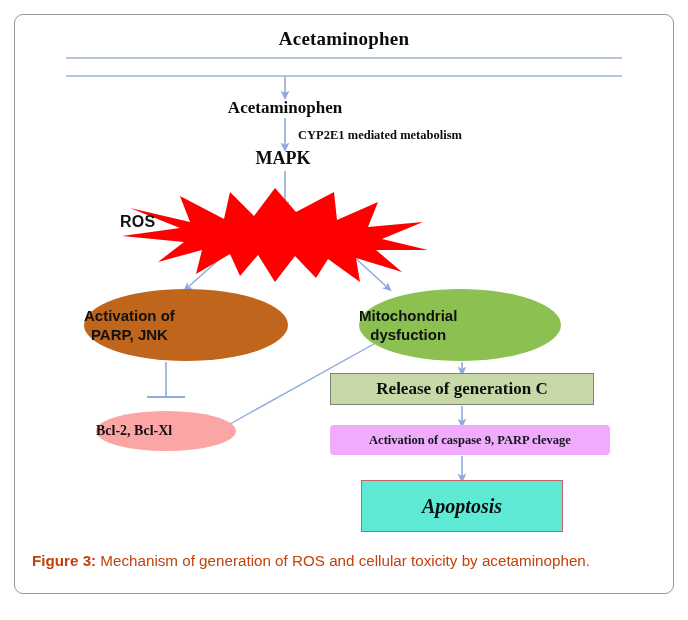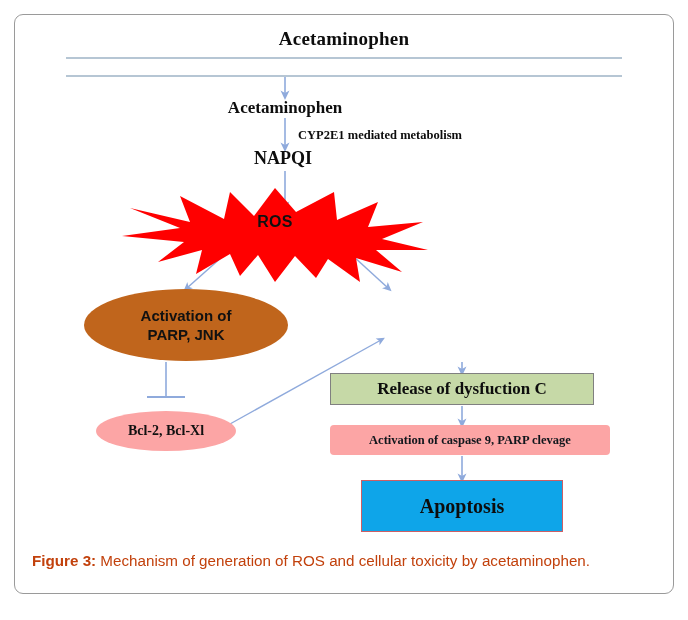--- a/index.html
+++ b/index.html
@@ -90,36 +90,36 @@
     top: 186px;
     width: 310px;
     height: 96px;
   }
   #ros-burst svg { width: 100%; height: 100%; display: block; }
   #ros-label {
     position: absolute;
     left: 120px;
     top: 213px;
     width: 310px;
-    text-align: center;
+    text-align: left;
     font-family: "Liberation Sans", sans-serif;
     font-weight: bold;
     font-size: 16px;
     color: #111111;
     letter-spacing: .3px;
   }
 
   
   .ellipse {
     position: absolute;
     box-sizing: border-box;
     border-radius: 50%;
     display: flex;
     align-items: center;
-    justify-content: center;
+    justify-content: flex-start;
     text-align: center;
     line-height: 1.28;
   }
   #ellipse-mapk {
     left: 84px; top: 289px;
     width: 204px; height: 72px;
     background: #C0651C;
     font-family: "Liberation Sans", sans-serif;
     font-weight: bold;
     font-size: 15px;
@@ -159,36 +159,37 @@
     background: #C6D9A7;
     border: 1px solid #808080;
     font-family: "Liberation Serif", serif;
     font-weight: bold;
     font-size: 17px;
     color: #0d0d0d;
   }
   #box-caspase {
     left: 330px; top: 425px;
     width: 280px; height: 30px;
-    background: #fca5a5;
+    background: #f0abfc;
     border-radius: 4px;
     font-family: "Liberation Serif", serif;
     font-weight: bold;
     font-size: 12.5px;
     color: #10161c;
   }
   #box-apoptosis {
     left: 361px; top: 480px;
     width: 202px; height: 52px;
-    background: #0ea5e9;
+    background: #5eead4;
     border: 1px solid #cc5f66;
     font-family: "Liberation Serif", serif;
     font-weight: bold;
     font-size: 20px;
     color: #0d0d0d;
+    font-style: italic;
   }
 
   
   #caption {
     position: absolute;
     left: 32px;
     top: 551px;
     width: 626px;
     font-family: "Liberation Sans", sans-serif;
     font-size: 15.2px;
@@ -240,44 +241,50 @@
 
     <div class="tnode" id="title-acetaminophen">Acetaminophen</div>
 
     <div class="membrane" id="membrane-line-1"></div>
     <div class="membrane" id="membrane-line-2"></div>
 
     <div class="tnode" id="node-acetaminophen-2">Acetaminophen</div>
 
     <div class="tnode" id="node-cyp2e1">CYP2E1 mediated metabolism</div>
 
-    <div class="tnode" id="node-napqi">NAPQI</div>
+    <div class="tnode" id="node-napqi">MAPK</div>
 
     <div id="ros-burst">
       <svg viewBox="0 0 310 96" preserveAspectRatio="none">
         <polygon fill="#FF0000" points="
           155,2 176,26 214,6 217,34 258,16 248,41 303,36 262,53
           308,64 256,64 282,86 236,72 240,96 208,73 196,92 175,70
           155,96 138,69 120,90 110,68 76,88 82,64 38,76 64,56
           2,50 60,42 10,22 70,36 60,10 104,33 110,6 134,30"></polygon>
       </svg>
     </div>
     <div id="ros-label">ROS</div>
 
     <div class="ellipse" id="ellipse-mapk">
       <div>
         <div>Activation of</div>
         <div>PARP, JNK</div>
       </div>
     </div>
 
+    <div class="ellipse" id="ellipse-mitochondrial">
+      <div>
+        <div>Mitochondrial</div>
+        <div>dysfuction</div>
+      </div>
+    </div>
 
     <div class="ellipse" id="ellipse-bcl">Bcl-2, Bcl-Xl</div>
 
-    <div class="boxnode" id="box-cytochrome">Release of dysfuction C</div>
+    <div class="boxnode" id="box-cytochrome">Release of generation C</div>
 
     <div class="boxnode" id="box-caspase">Activation of caspase 9, PARP clevage</div>
 
     <div class="boxnode" id="box-apoptosis">Apoptosis</div>
 
   </div>
 
   <div id="caption">
     <span class="cap-label">Figure 3:</span><span> Mechanism of generation of ROS and cellular toxicity by acetaminophen.</span>
   </div>

